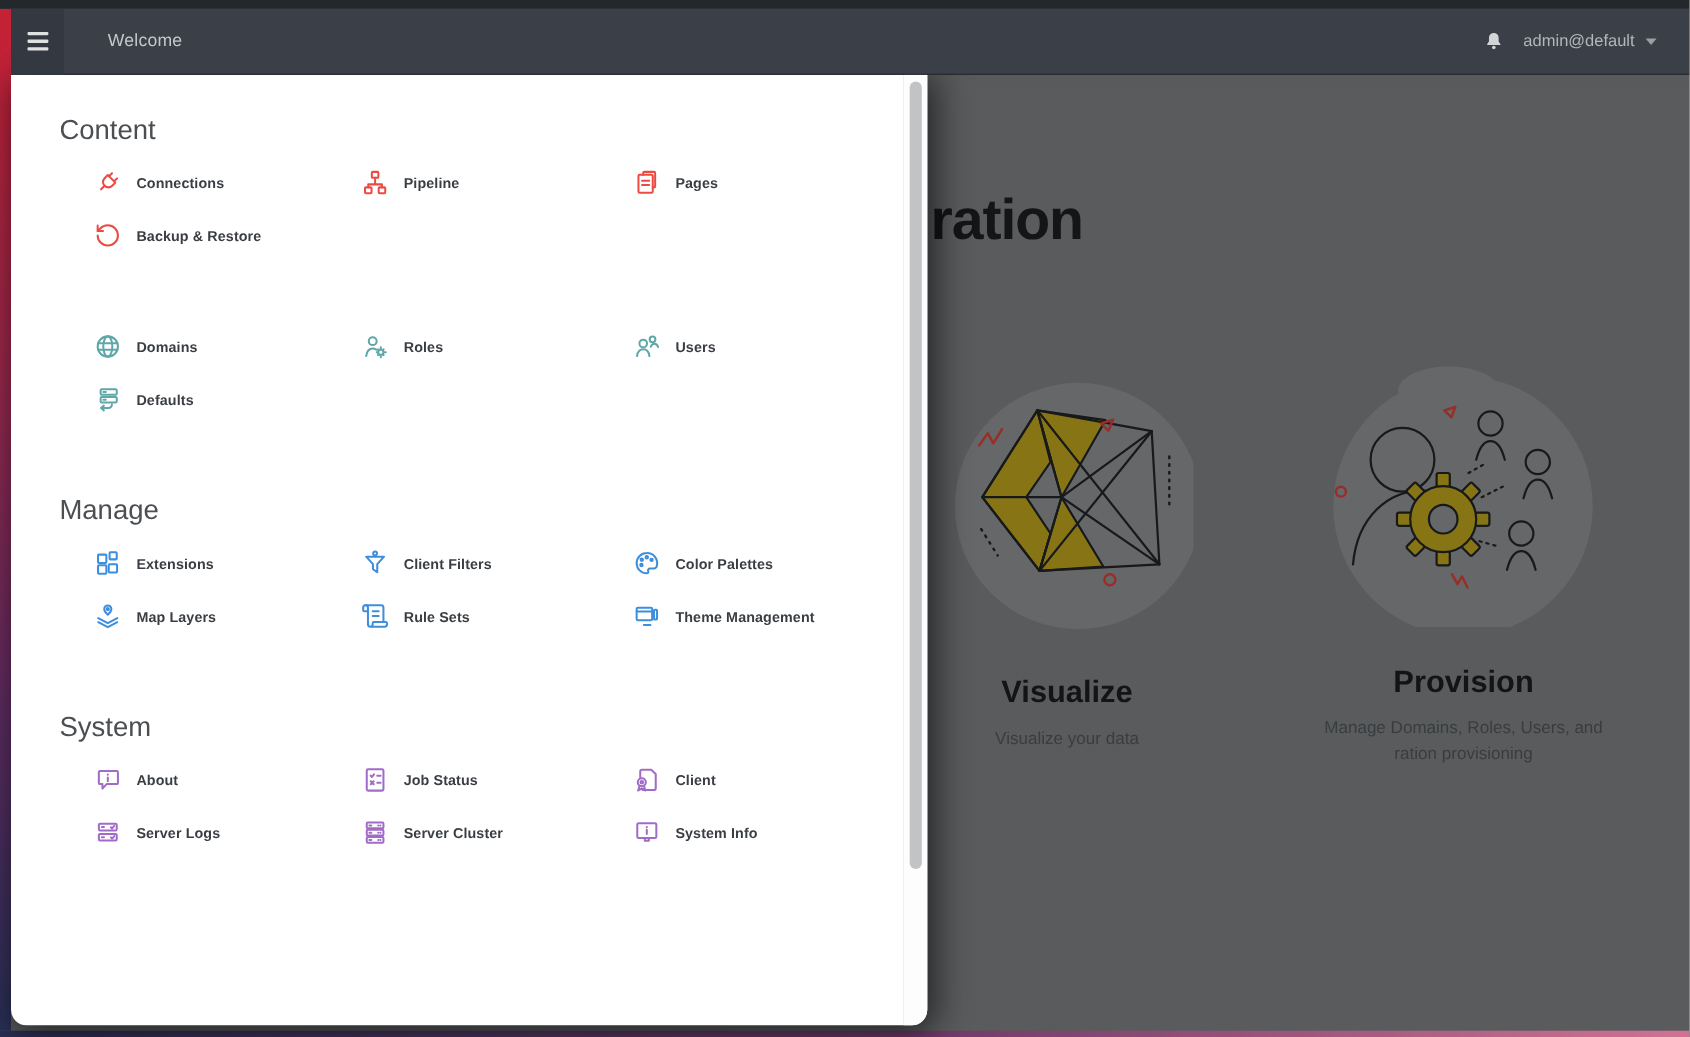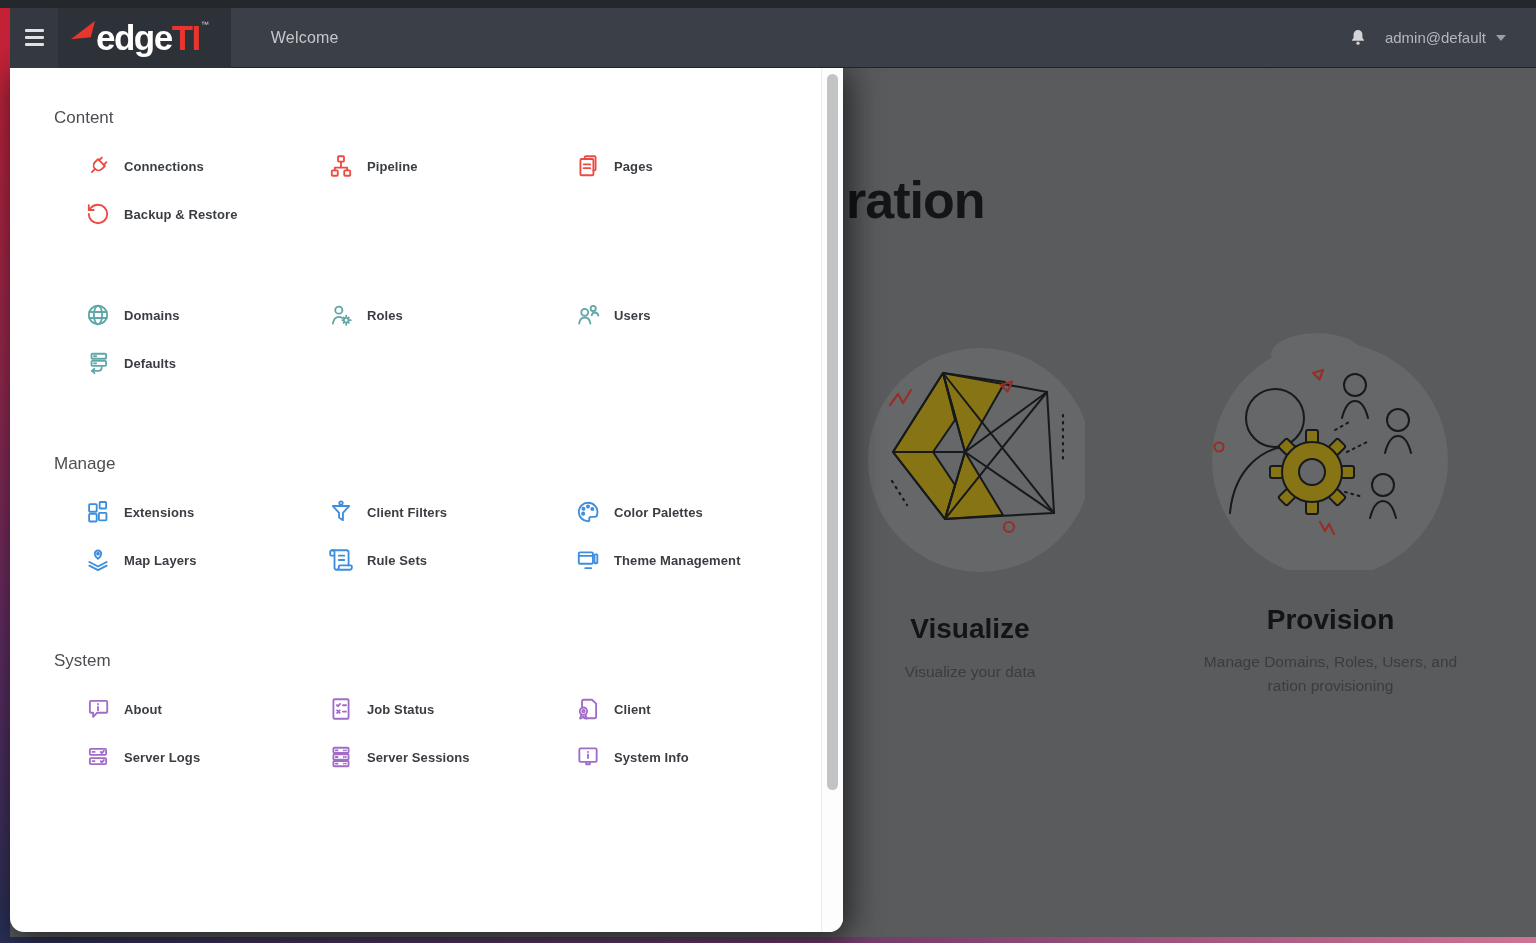--- a/index.html
+++ b/index.html
@@ -44,21 +44,21 @@
   .user { display:flex; align-items:center; gap:10px; margin-right:30px; cursor:pointer; }
   .user span.uname { font-size:15px; color:#b3b6ba; }
   .caret { width:0; height:0; border-left:5.5px solid transparent; border-right:5.5px solid transparent; border-top:6.5px solid #9b9ea3; }
 
   
   .drawer { position:absolute; left:10px; top:68px; width:833px; height:864px; z-index:3;
       background:#ffffff; border-radius:0 0 14px 14px; padding:35px 24px 0 44px;
       box-shadow:0 8px 28px rgba(0,0,0,.45), 14px 0 30px rgba(0,0,0,.28); }
   .menu-section { margin-top:71px; }
   .menu-section:first-child { margin-top:0; }
-  .sec-title { font-size:17px; line-height:30px; font-weight:500; color:#4b4e52; }
+  .sec-title { font-size:25px; line-height:30px; font-weight:500; color:#4b4e52; }
   .items { display:grid; grid-template-columns:243px 247px 1fr; row-gap:18px; margin:18px 0 0 31px; }
   .item { display:flex; align-items:center; gap:13px; height:30px; cursor:pointer; }
   .item .ic { width:26px; height:26px; flex:0 0 26px; display:flex; align-items:center; justify-content:center; }
   .item .ic svg { width:26px; height:26px; stroke:currentColor; fill:none; stroke-width:1.7; stroke-linecap:round; stroke-linejoin:round; }
   .item .lbl { font-size:13px; font-weight:600; color:#3a3e43; letter-spacing:.1px; white-space:nowrap; }
   .c-red .ic { color:#ec4b44; }
   .c-teal .ic { color:#5fa7a8; }
   .c-blue .ic { color:#3d8edd; }
   .c-purple .ic { color:#a06cc8; }
 
@@ -142,28 +142,20 @@
   <div class="left-strip"></div>
 
   <header class="topbar">
     <div class="top-edge"></div>
     <div class="bar">
       <button class="hamburger">
           <span></span>
           <span></span>
           <span></span>
         </button>
-      <div class="logo">
-        <svg class="logo-tri" width="26" height="18" viewBox="0 0 26 18">
-          <polygon points="0,17 26,1 20,17" fill="#e8352e"></polygon>
-        </svg>
-        <span class="lw">edge</span>
-          <span class="lr">TI</span>
-          <span class="tm">™</span>
-      </div>
       <span class="welcome">Welcome</span>
       <div class="spacer"></div>
       <button class="bell-btn">
         <svg width="22" height="24" viewBox="0 0 24 24">
           <path fill="#d2d4d6" d="M12 3.2a4.8 4.8 0 0 1 4.8 4.8v3.6l1.7 2.7a.5.5 0 0 1-.4.8H5.9a.5.5 0 0 1-.4-.8l1.7-2.7V8A4.8 4.8 0 0 1 12 3.2z"></path>
           <circle cx="12" cy="17.6" r="1.8" fill="#d2d4d6"></circle>
         </svg>
       </button>
       <div class="user">
         <span class="uname">admin@default</span>
@@ -388,21 +380,21 @@
         </div>
         <div class="item">
           <span class="ic">
             <svg viewBox="0 0 24 24">
                 <rect x="5" y="3.5" width="14" height="4.8" rx="0.9"></rect>
                 <rect x="5" y="9.6" width="14" height="4.8" rx="0.9"></rect>
                 <rect x="5" y="15.7" width="14" height="4.8" rx="0.9"></rect>
                 <path d="M7.2 5.9h1.6M7.2 12h1.6M7.2 18.1h1.6M14.6 5.9h.1M16.4 5.9h.1M14.6 12h.1M16.4 12h.1M14.6 18.1h.1M16.4 18.1h.1"></path>
               </svg>
           </span>
-          <span class="lbl">Server Sessions</span>
+          <span class="lbl">Server Cluster</span>
         </div>
         <div class="item">
           <span class="ic">
             <svg viewBox="0 0 24 24">
                 <rect x="4" y="4" width="16" height="12.5" rx="1.2"></rect>
                 <path d="M12 7.2v.2M12 9.6v3.4"></path>
                 <path d="M10.3 16.5v2.2h3.4v-2.2"></path>
               </svg>
           </span>
           <span class="lbl">System Info</span>

